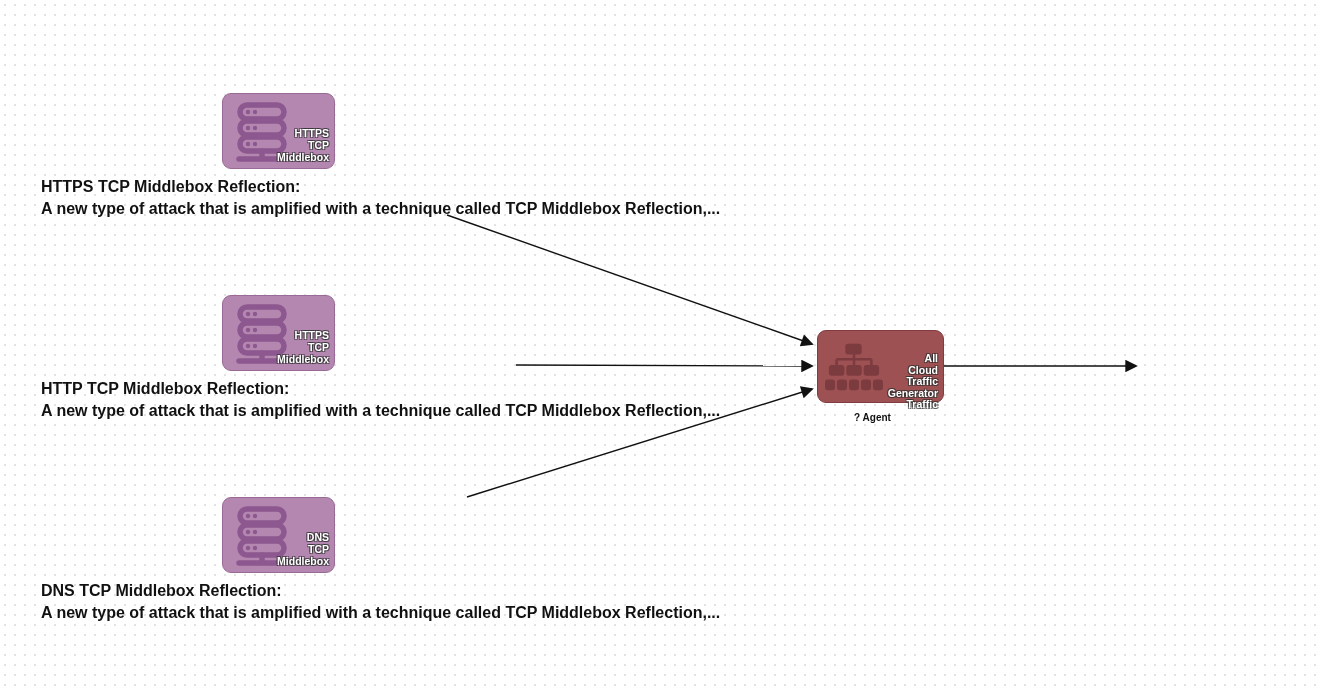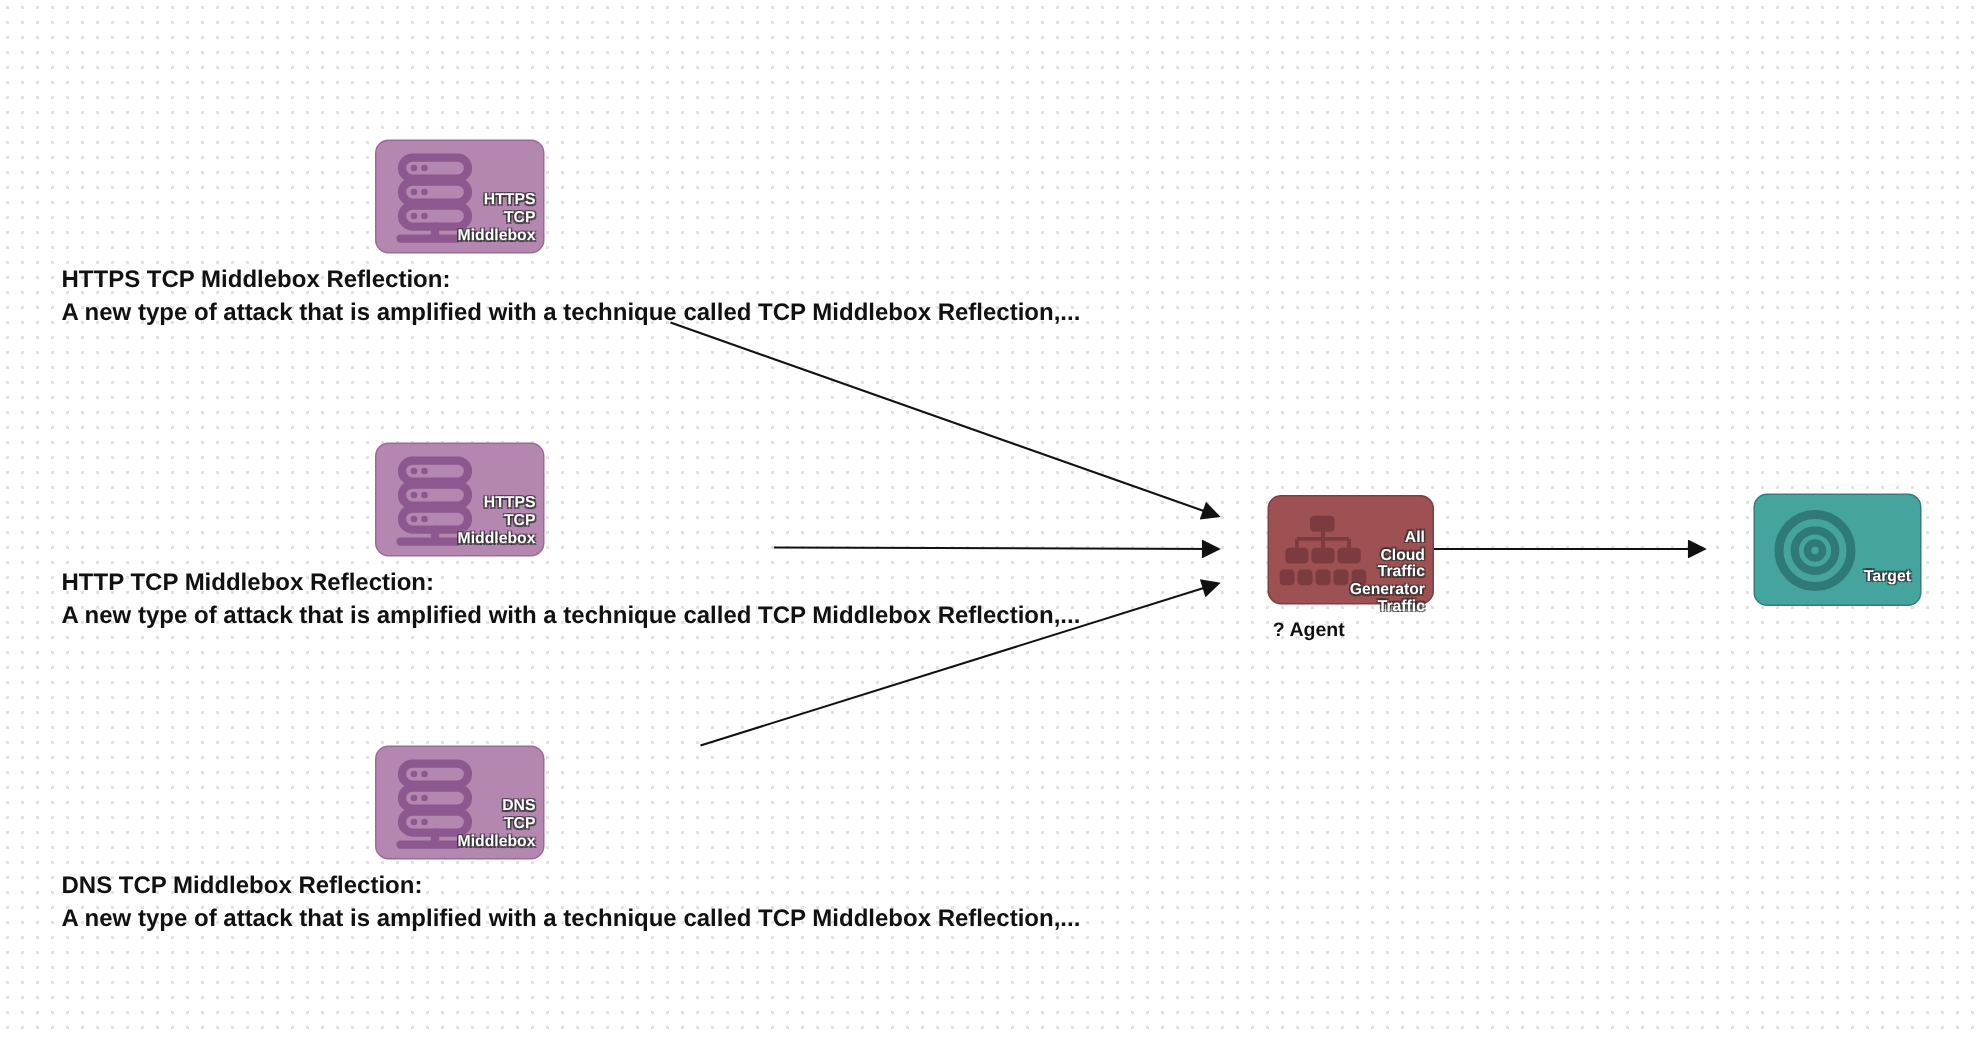--- a/index.html
+++ b/index.html
@@ -19,21 +19,20 @@
   #edge-layer {
     position: absolute;
     left: 0; top: 0;
     width: 1322px; height: 694px;
     pointer-events: none;
   }
   .node {
     position: absolute;
     border-radius: 9px;
     box-sizing: border-box;
-    margin-left: 28px;
   }
   .node .label {
     position: absolute;
     color: #ffffff;
     font-weight: bold;
     text-align: right;
     text-shadow:
       -1px -1px 0 rgba(45,45,45,.65),
        1px -1px 0 rgba(45,45,45,.65),
       -1px  1px 0 rgba(45,45,45,.65),
@@ -43,21 +42,21 @@
   .node-purple {
     width: 113px; height: 76px;
     background: #b387af;
     border: 1px solid #9a6a97;
   }
   .node-purple .label {
     right: 5px; bottom: 5px;
     font-size: 10.5px; line-height: 12px;
   }
   .node-red {
-    width: 111px; height: 73px;
+    width: 127px; height: 73px;
     background: #9d5153;
     border: 1px solid #7f3d41;
   }
   .node-red .label {
     right: 5px; top: 22px;
     font-size: 10.5px; line-height: 11.6px;
   }
   .node-teal {
     width: 112px; height: 75px;
     background: #45a49e;
@@ -75,21 +74,21 @@
     font-size: 16px;
     font-weight: bold;
     white-space: nowrap;
   }
   .agent-sublabel {
     position: absolute;
     left: 817px; top: 412px;
     width: 111px;
     text-align: center;
     color: #111111;
-    font-size: 13px;
+    font-size: 10px;
     font-weight: bold;
   }
 </style>
 </head>
 <body>
 
 <div id="canvas">
 
   <svg id="edge-layer">
     <defs>
@@ -202,32 +201,20 @@
     <div class="label">
       <div>All</div>
       <div>Cloud</div>
       <div>Traffic</div>
       <div>Generator</div>
       <div>Traffic</div>
     </div>
   </div>
   <div class="agent-sublabel">? Agent</div>
 
-  <div class="node node-teal" style="left:1141px; top:329px;">
-    <svg class="icon" style="left:11px; top:8px;" width="58" height="58" viewBox="0 0 58 58">
-      <g stroke="#2f7a78" fill="none">
-        <circle cx="29" cy="29" r="24" stroke-width="6"></circle>
-        <circle cx="29" cy="29" r="13.5" stroke-width="5.5"></circle>
-        <circle cx="29" cy="29" r="5" stroke-width="5"></circle>
-      </g>
-    </svg>
-    <div class="label">
-      <div>Target</div>
-    </div>
-  </div>
 
   <div class="annotation" style="top:178px;">HTTPS TCP Middlebox Reflection:</div>
   <div class="annotation" style="top:200px;">A new type of attack that is amplified with a technique called TCP Middlebox Reflection,...</div>
 
   <div class="annotation" style="top:380px;text-align:right;">HTTP TCP Middlebox Reflection:</div>
   <div class="annotation" style="top:402px;">A new type of attack that is amplified with a technique called TCP Middlebox Reflection,...</div>
 
   <div class="annotation" style="top:582px;">DNS TCP Middlebox Reflection:</div>
   <div class="annotation" style="top:604px;">A new type of attack that is amplified with a technique called TCP Middlebox Reflection,...</div>
 

